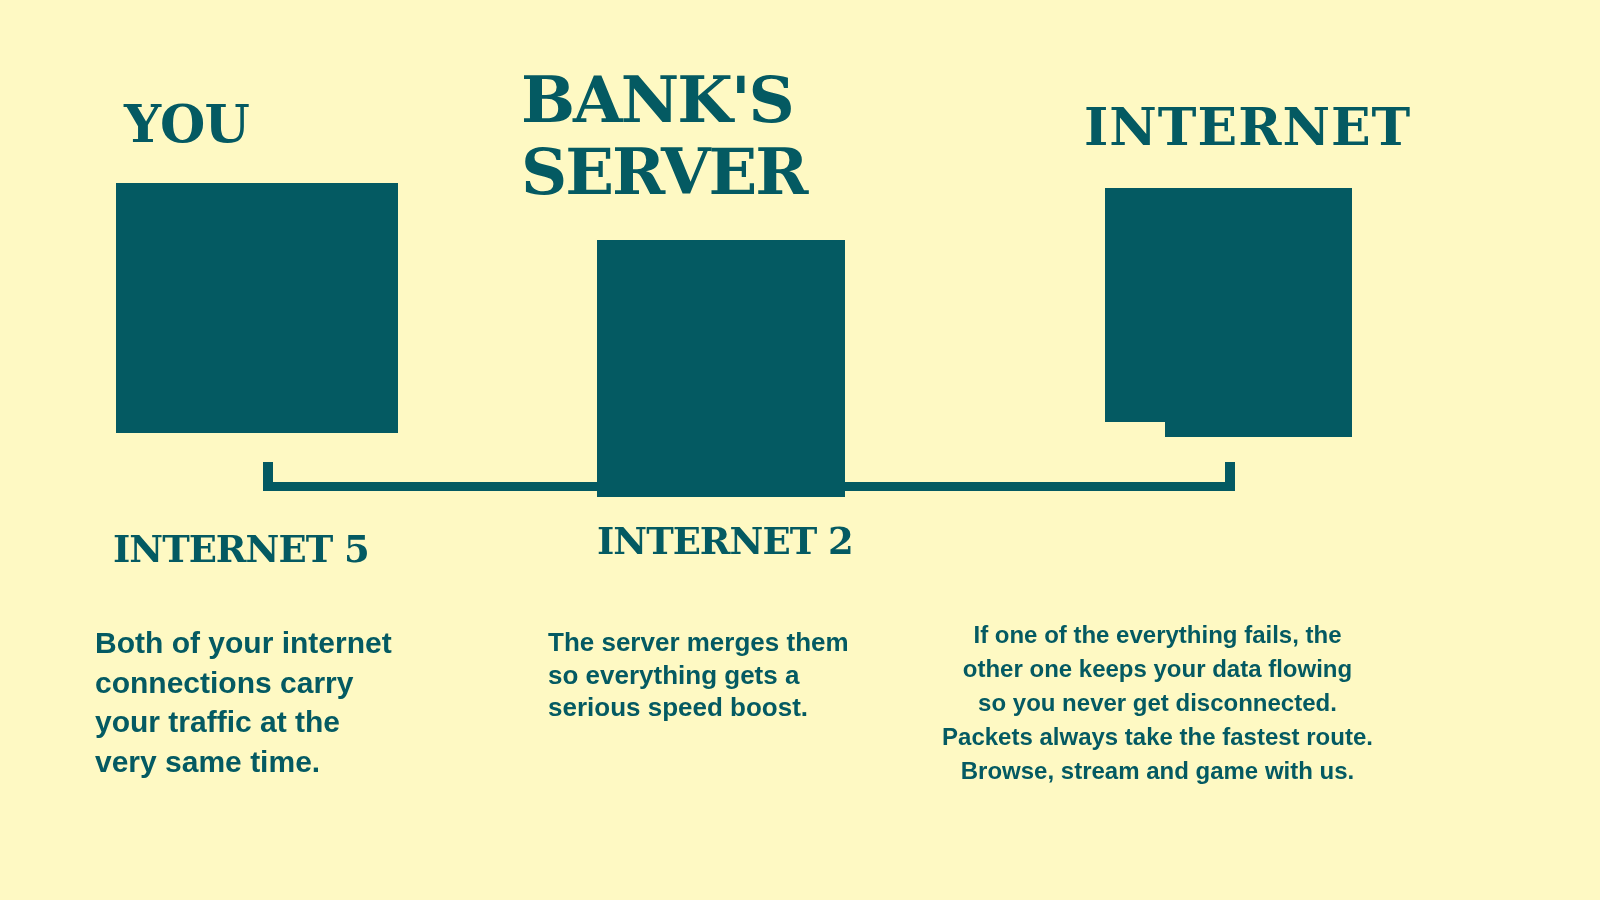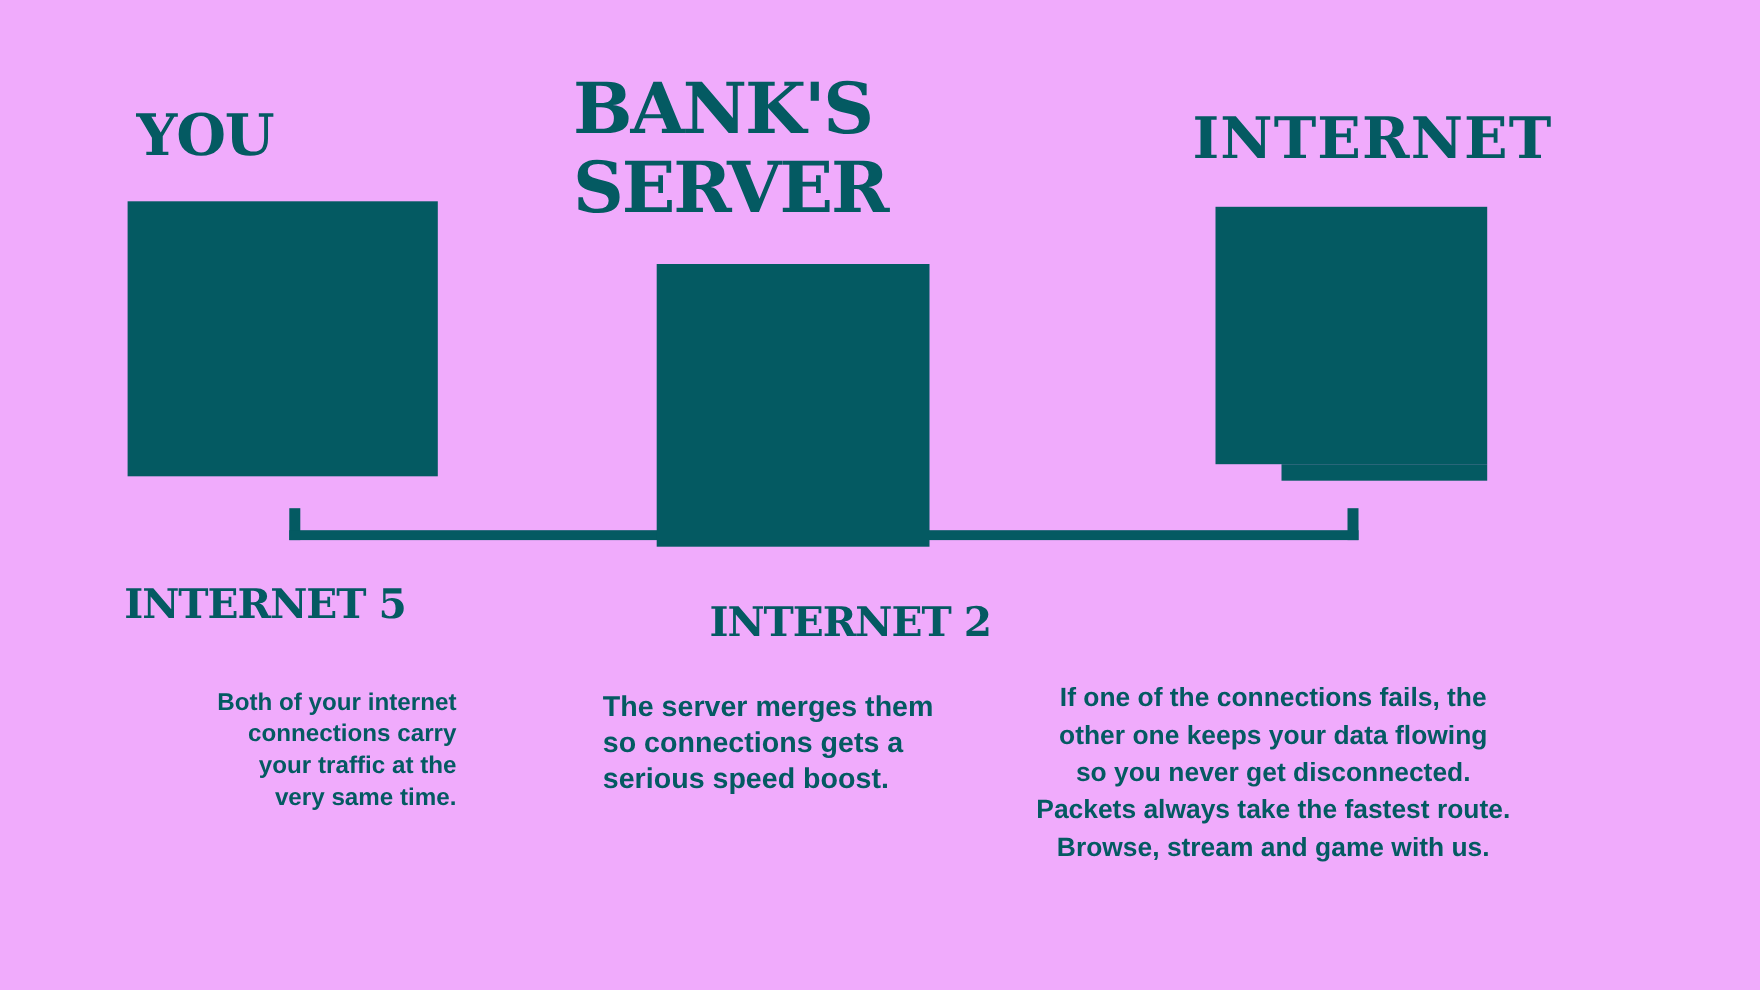--- a/index.html
+++ b/index.html
@@ -1,19 +1,19 @@
 <!DOCTYPE html>
 <html><head>
 <meta charset="utf-8">
 <style>
   html,body{margin:0;padding:0;background:#ffffff;}
   #canvas{
     position:relative;
     width:1600px;height:900px;
-    background:#f0abfc;
+    background:#fef9c3;
     overflow:hidden;
     font-family:"DejaVu Serif", serif;
   }
   .node-box{
     position:absolute;
     background:#045A62;
   }
   .node-heading{
     position:absolute;
     color:#045A62;
@@ -38,21 +38,21 @@
     letter-spacing:-1px;
     white-space:nowrap;
   }
   .desc{
     position:absolute;
     color:#045A62;
     font-family:"Liberation Sans", sans-serif;
     font-weight:bold;
     white-space:pre-line;
   }
-  .desc-left{left:95px;top:623px;width:320px;font-size:22px;line-height:1.32;text-align:right;}
+  .desc-left{left:95px;top:623px;width:320px;font-size:30px;line-height:1.32;}
   .desc-mid{left:548px;top:626px;width:350px;font-size:26px;line-height:1.25;}
   .desc-right{left:895px;top:618px;width:525px;font-size:24px;line-height:1.42;text-align:center;}
   .step-strip{position:absolute;background:#045A62;}
 </style>
 </head>
 <body>
 
 <div id="canvas">
 
   <div class="node-heading heading-side" style="left:124px;top:98px;">YOU</div>
@@ -69,30 +69,30 @@
   <div class="node-box" style="left:116px;top:183px;width:282px;height:250px;"></div>
 
   <div class="node-box" style="left:597px;top:240px;width:248px;height:257px;"></div>
 
   <div class="node-box" style="left:1105px;top:188px;width:247px;height:234px;">
     <div class="step-strip" style="left:60px;top:234px;width:187px;height:15px;"></div>
   </div>
 
   <div class="conn-label" style="left:113px;top:531px;">INTERNET 5</div>
 
-  <div class="conn-label" style="left:597px;top:547px;margin-left:48px;">INTERNET 2</div>
+  <div class="conn-label" style="left:597px;top:523px;">INTERNET 2</div>
 
   <div class="desc desc-left">Both of your internet
 connections carry
 your traffic at the
 very same time.</div>
 
   <div class="desc desc-mid">The server merges them
-so connections gets a
+so everything gets a
 serious speed boost.</div>
 
-  <div class="desc desc-right">If one of the connections fails, the
+  <div class="desc desc-right">If one of the everything fails, the
 other one keeps your data flowing
 so you never get disconnected.
 Packets always take the fastest route.
 Browse, stream and game with us.</div>
 
 </div>
 
 </body></html>

